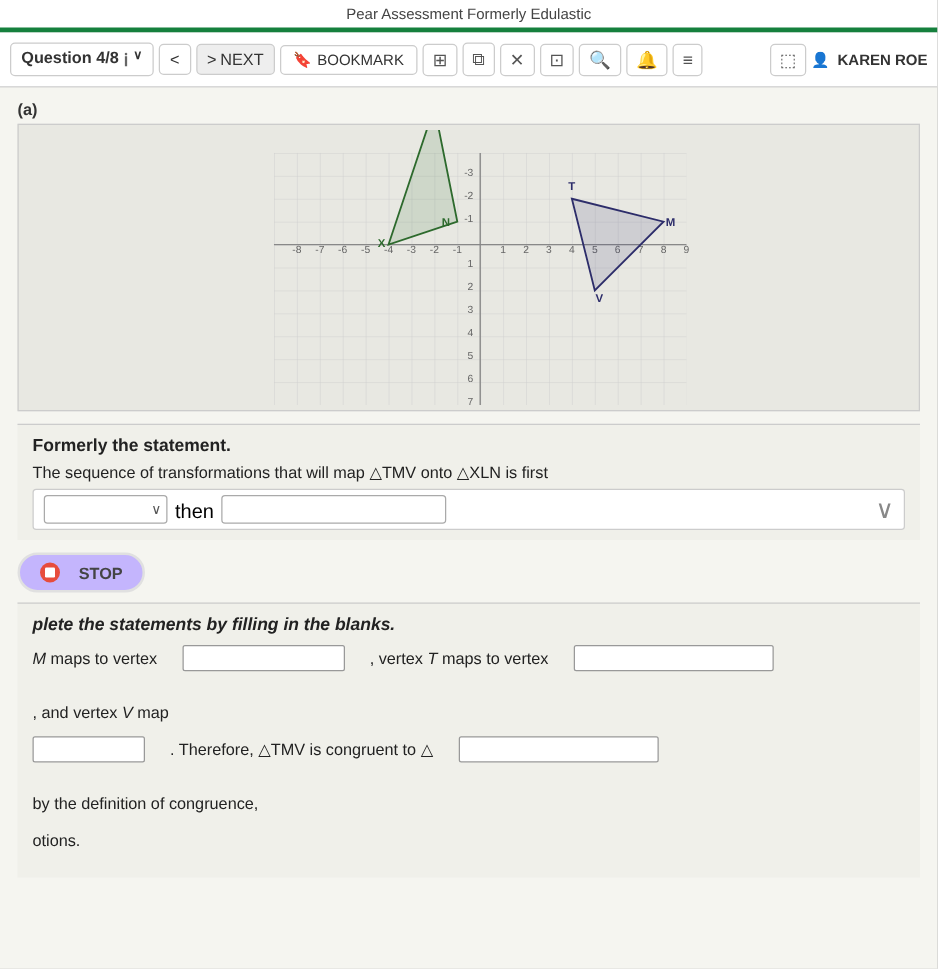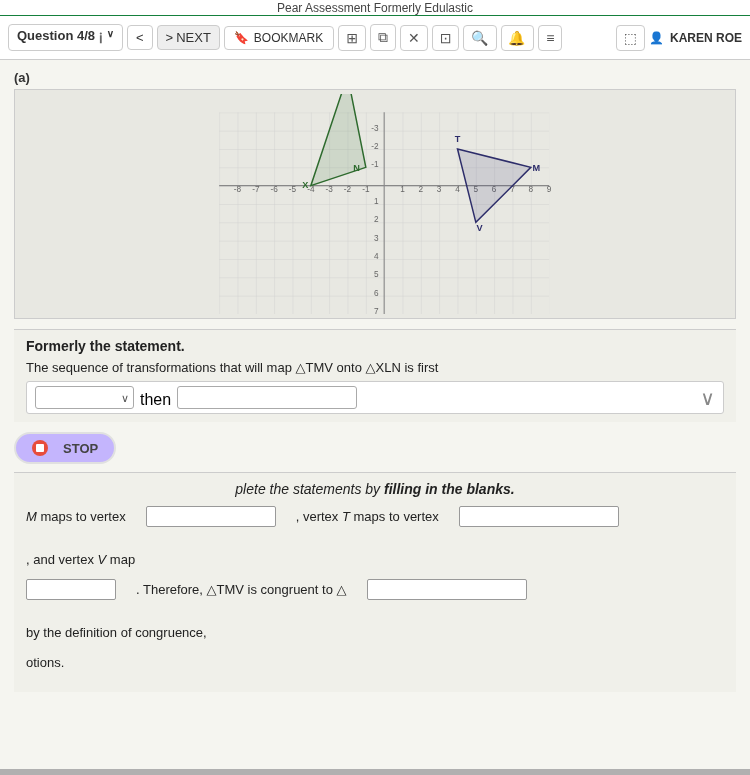--- a/index.html
+++ b/index.html
@@ -8,27 +8,27 @@
       height: 775px;
       background: #b0b0b0;
       font-family: Arial, sans-serif;
       overflow: hidden;
       position: relative;
     }
 
     
     .top-bar {
       background: #fff;
-      height: 16px;
+      height: 26px;
       display: flex;
       align-items: center;
       justify-content: center;
       font-size: 12px;
       color: #444;
-      border-bottom: 1px solid #15803d;
+      border-bottom: 4px solid #15803d;
     }
 
     
     .nav-bar {
       background: #fff;
       height: 44px;
       display: flex;
       align-items: center;
       padding: 0 8px;
       border-bottom: 1px solid #ccc;
@@ -236,24 +236,23 @@
 
     
     .fill-section {
       background: #f0f0ea;
       padding: 8px 12px 12px 12px;
       border-top: 1px solid #ccc;
     }
 
     .fill-label {
       font-size: 14px;
-      font-weight: normal;
+      font-weight: bold;
       color: #222;
       margin-bottom: 8px;
-      text-align: center;
     }
 
     .fill-label em {
       font-style: italic;
     }
 
     .fill-row {
       font-size: 13px;
       color: #222;
       display: flex;

